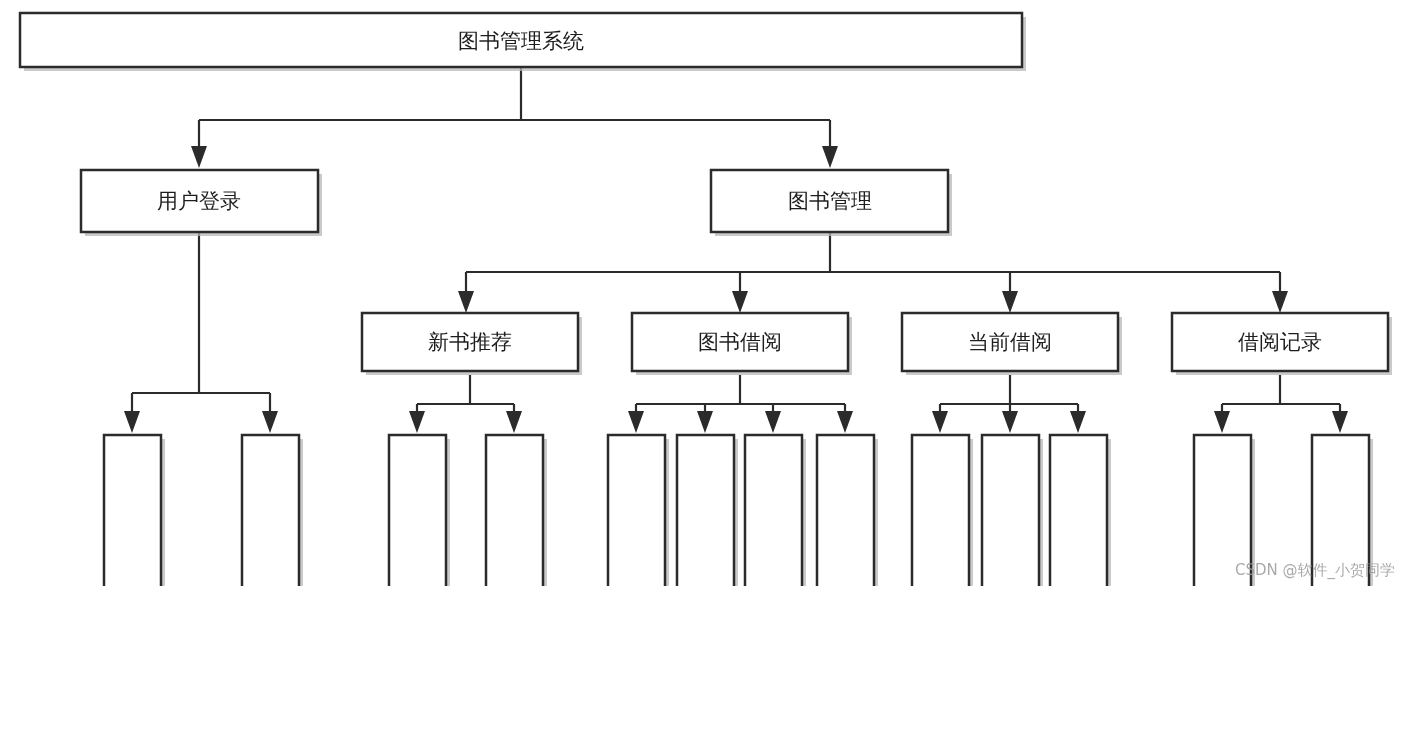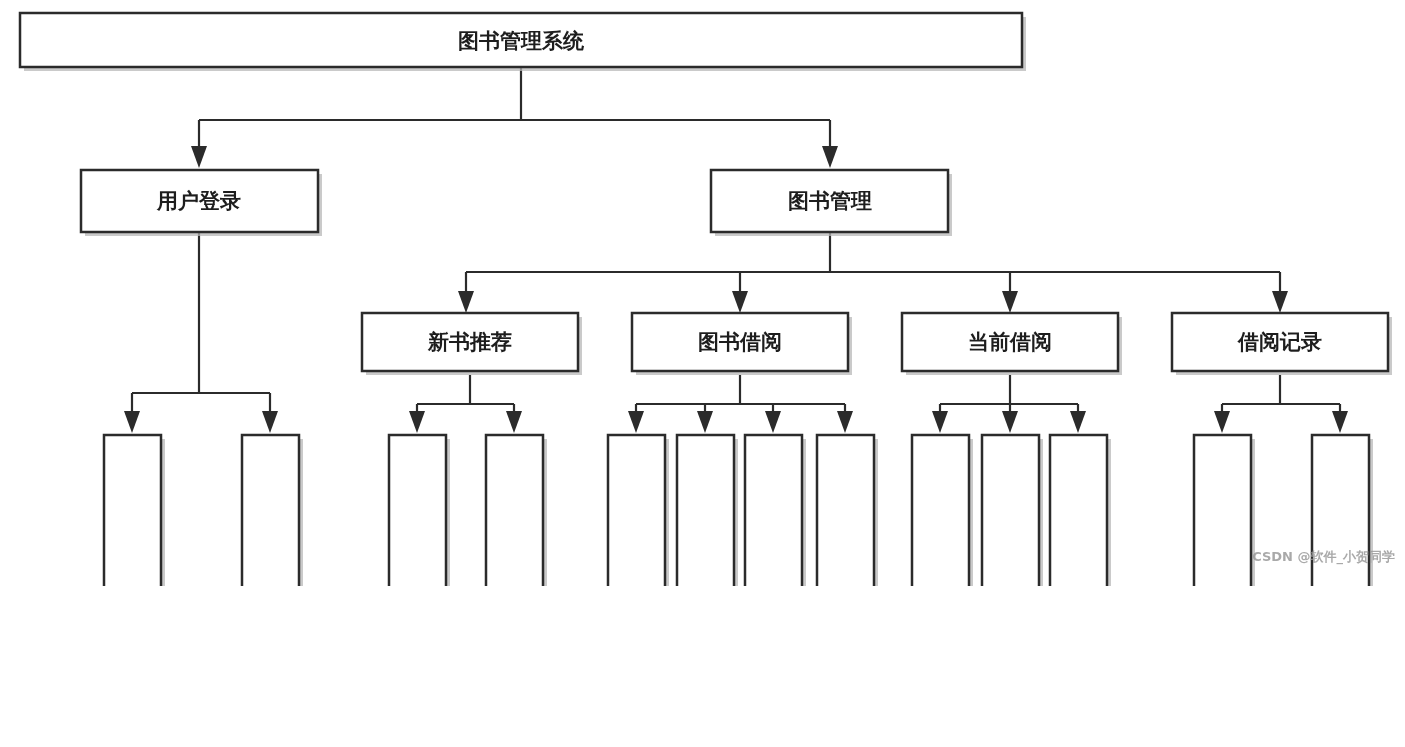--- a/index.html
+++ b/index.html
@@ -10,21 +10,20 @@
   }
   body {
     font-family: "DejaVu Sans", "Liberation Sans", sans-serif;
   }
   #diagram-root {
     position: relative;
     width: 1405px;
     height: 586px;
     background: #ffffff;
     overflow: hidden;
-    font-weight: bold;
   }
   svg#tree-svg {
     position: absolute;
     top: 0;
     left: 0;
     width: 1405px;
     height: 747px;
     display: block;
   }
   .node-box {
@@ -64,23 +63,23 @@
     text-orientation: upright;
     font-family: "DejaVu Sans", "Liberation Sans", sans-serif;
     font-size: 21px;
     color: #1d1d1d;
     letter-spacing: 1.5px;
     pointer-events: none;
   }
   .watermark {
     position: absolute;
     right: 10px;
-    bottom: 20px;
-    font-family: "DejaVu Sans", "Liberation Sans", sans-serif;
-    font-size: 13px;
+    bottom: 6px;
+    font-family: "DejaVu Sans", "Liberation Sans", sans-serif;
+    font-size: 15px;
     color: #9b9b9b;
     opacity: 0.85;
     white-space: nowrap;
   }
 </style>
 </head>
 <body>
 
 <div id="diagram-root">
 

